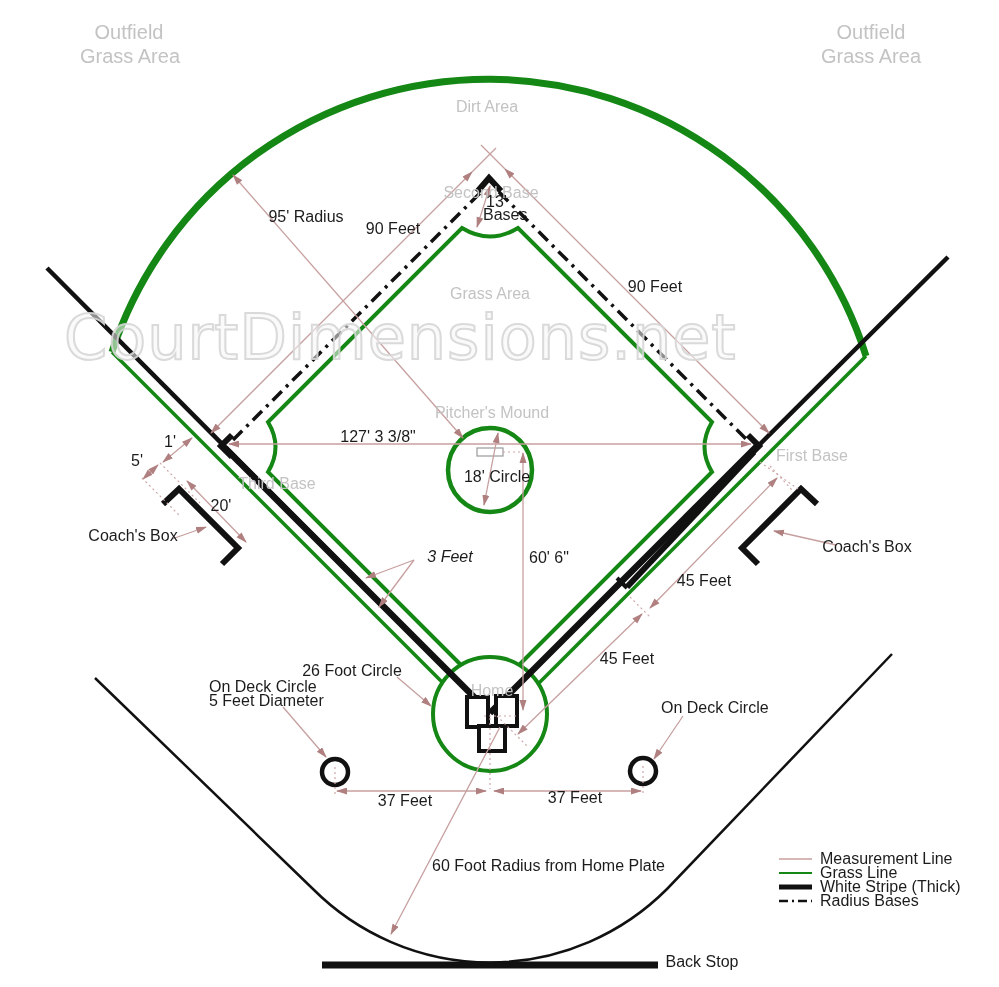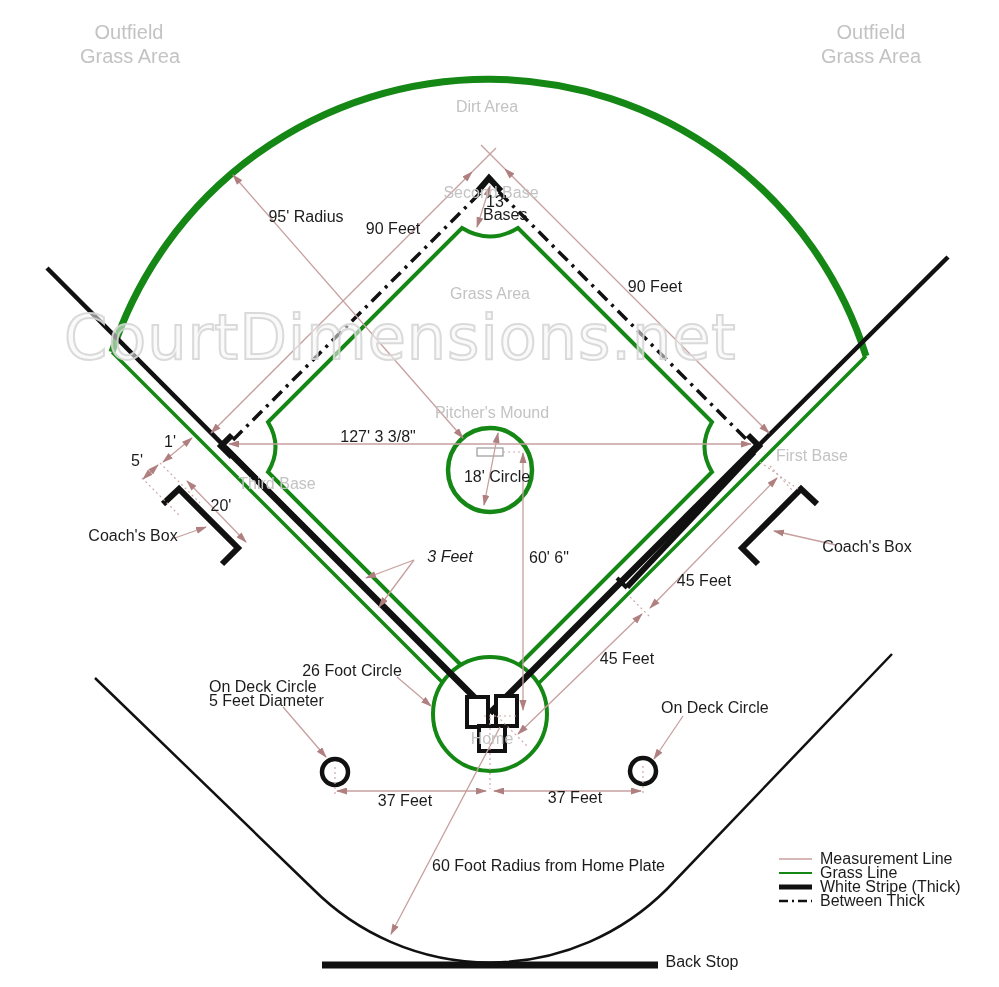--- a/index.html
+++ b/index.html
@@ -138,21 +138,21 @@
   <div class="lbl gray big" style="left:129px;top:32px;">Outfield</div>
   <div class="lbl gray big" style="left:130px;top:56px;">Grass Area</div>
   <div class="lbl gray big" style="left:871px;top:32px;">Outfield</div>
   <div class="lbl gray big" style="left:871px;top:56px;">Grass Area</div>
   <div class="lbl gray" style="left:487px;top:107px;">Dirt Area</div>
   <div class="lbl gray" style="left:491px;top:193px;">Second Base</div>
   <div class="lbl gray" style="left:490px;top:294px;">Grass Area</div>
   <div class="lbl gray" style="left:492px;top:413px;">Pitcher's Mound</div>
   <div class="lbl gray" style="left:277px;top:440px;margin-top:44px;">Third Base</div>
   <div class="lbl gray" style="left:812px;top:456px;">First Base</div>
-  <div class="lbl gray" style="left:492px;top:691px;margin-top:48px;">Home</div>
+  <div class="lbl gray" style="left:492px;top:691px;">Home</div>
 
   <div class="lbl" style="left:306px;top:217px;">95' Radius</div>
   <div class="lbl" style="left:393px;top:229px;">90 Feet</div>
   <div class="lbl" style="left:655px;top:287px;">90 Feet</div>
   <div class="lbl left" style="left:486px;top:202px;">13'</div>
   <div class="lbl left" style="left:483px;top:215px;">Bases</div>
   <div class="lbl" style="left:378px;top:437px;">127' 3 3/8"</div>
   <div class="lbl" style="left:497px;top:477px;">18' Circle</div>
   <div class="lbl left" style="left:529px;top:558px;">60' 6"</div>
   <div class="lbl" style="left:450px;top:557px;font-style:italic;">3 Feet</div>
@@ -168,15 +168,15 @@
   <div class="lbl left" style="left:209px;top:701px;">5 Feet Diameter</div>
   <div class="lbl left" style="left:661px;top:708px;">On Deck Circle</div>
   <div class="lbl" style="left:405px;top:801px;">37 Feet</div>
   <div class="lbl" style="left:575px;top:798px;">37 Feet</div>
   <div class="lbl left" style="left:432px;top:866px;">60 Foot Radius from Home Plate</div>
   <div class="lbl" style="left:702px;top:962px;text-align:right;">Back Stop</div>
 
   <div class="lbl left" style="left:820px;top:859px;">Measurement Line</div>
   <div class="lbl left" style="left:820px;top:873px;">Grass Line</div>
   <div class="lbl left" style="left:820px;top:887px;">White Stripe (Thick)</div>
-  <div class="lbl left" style="left:820px;top:901px;">Between Thick</div>
+  <div class="lbl left" style="left:820px;top:901px;">Radius Bases</div>
 
 </div>
 
 </body></html>

